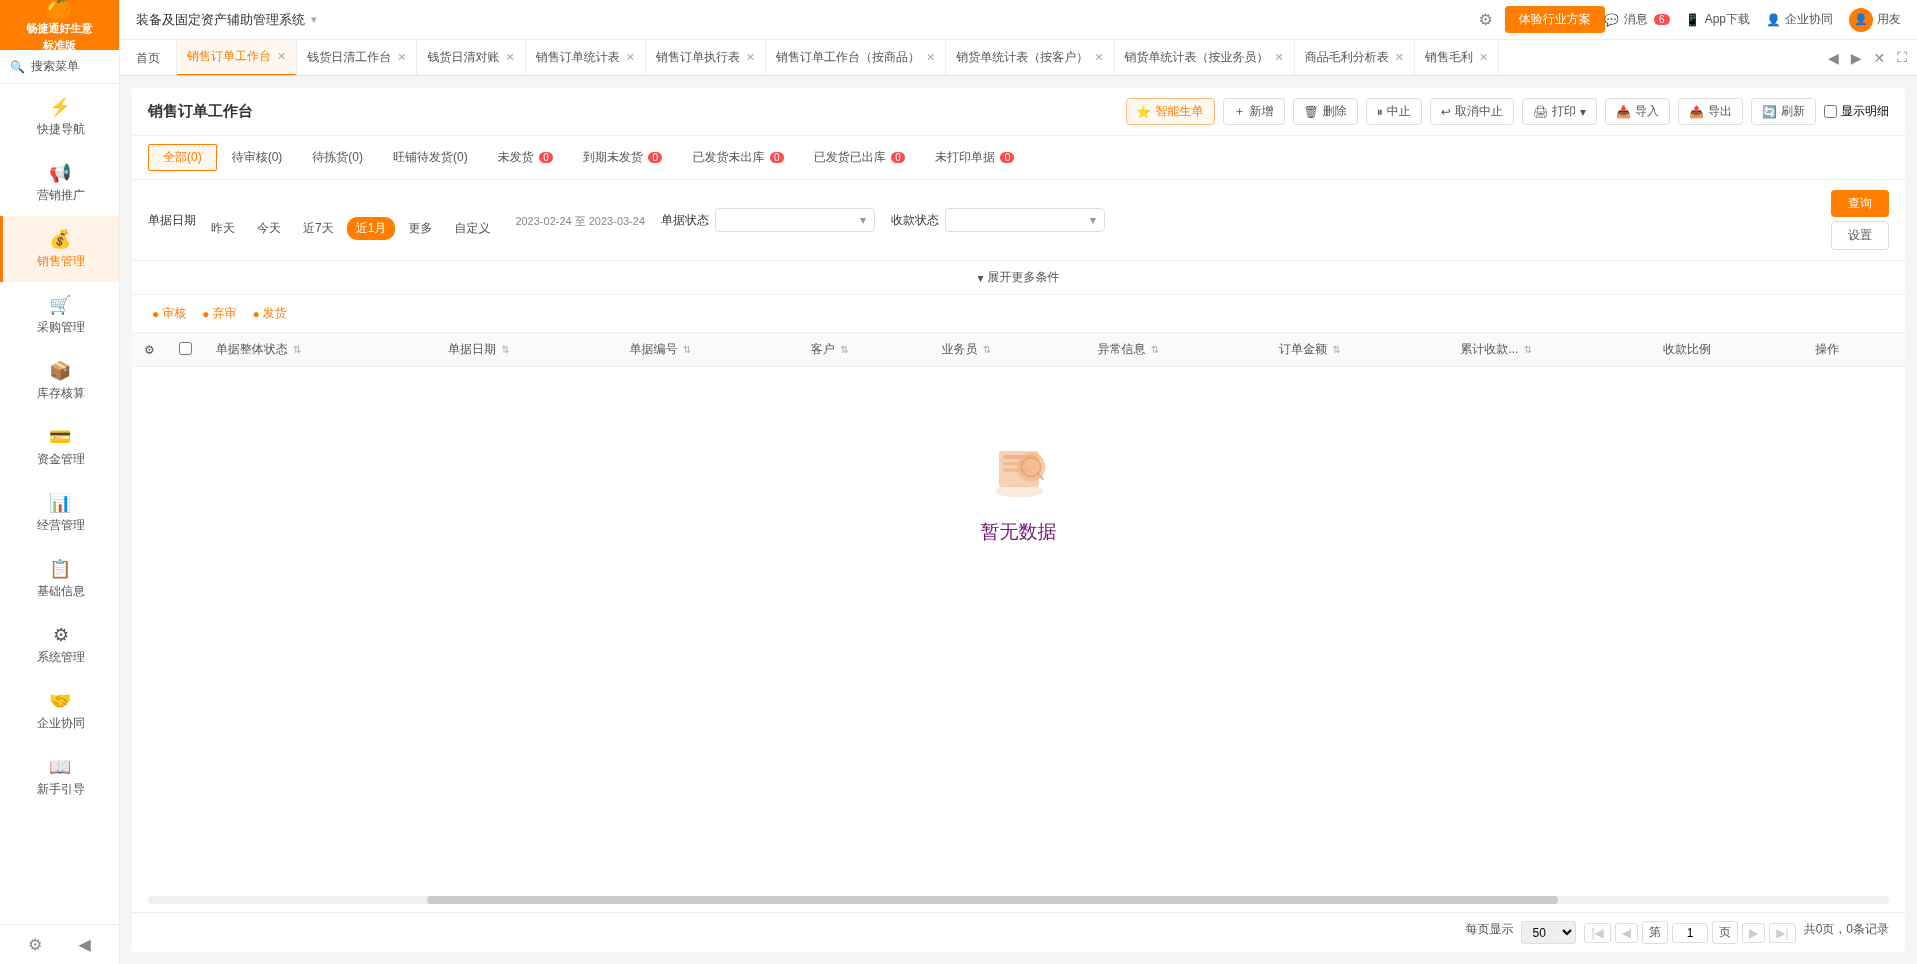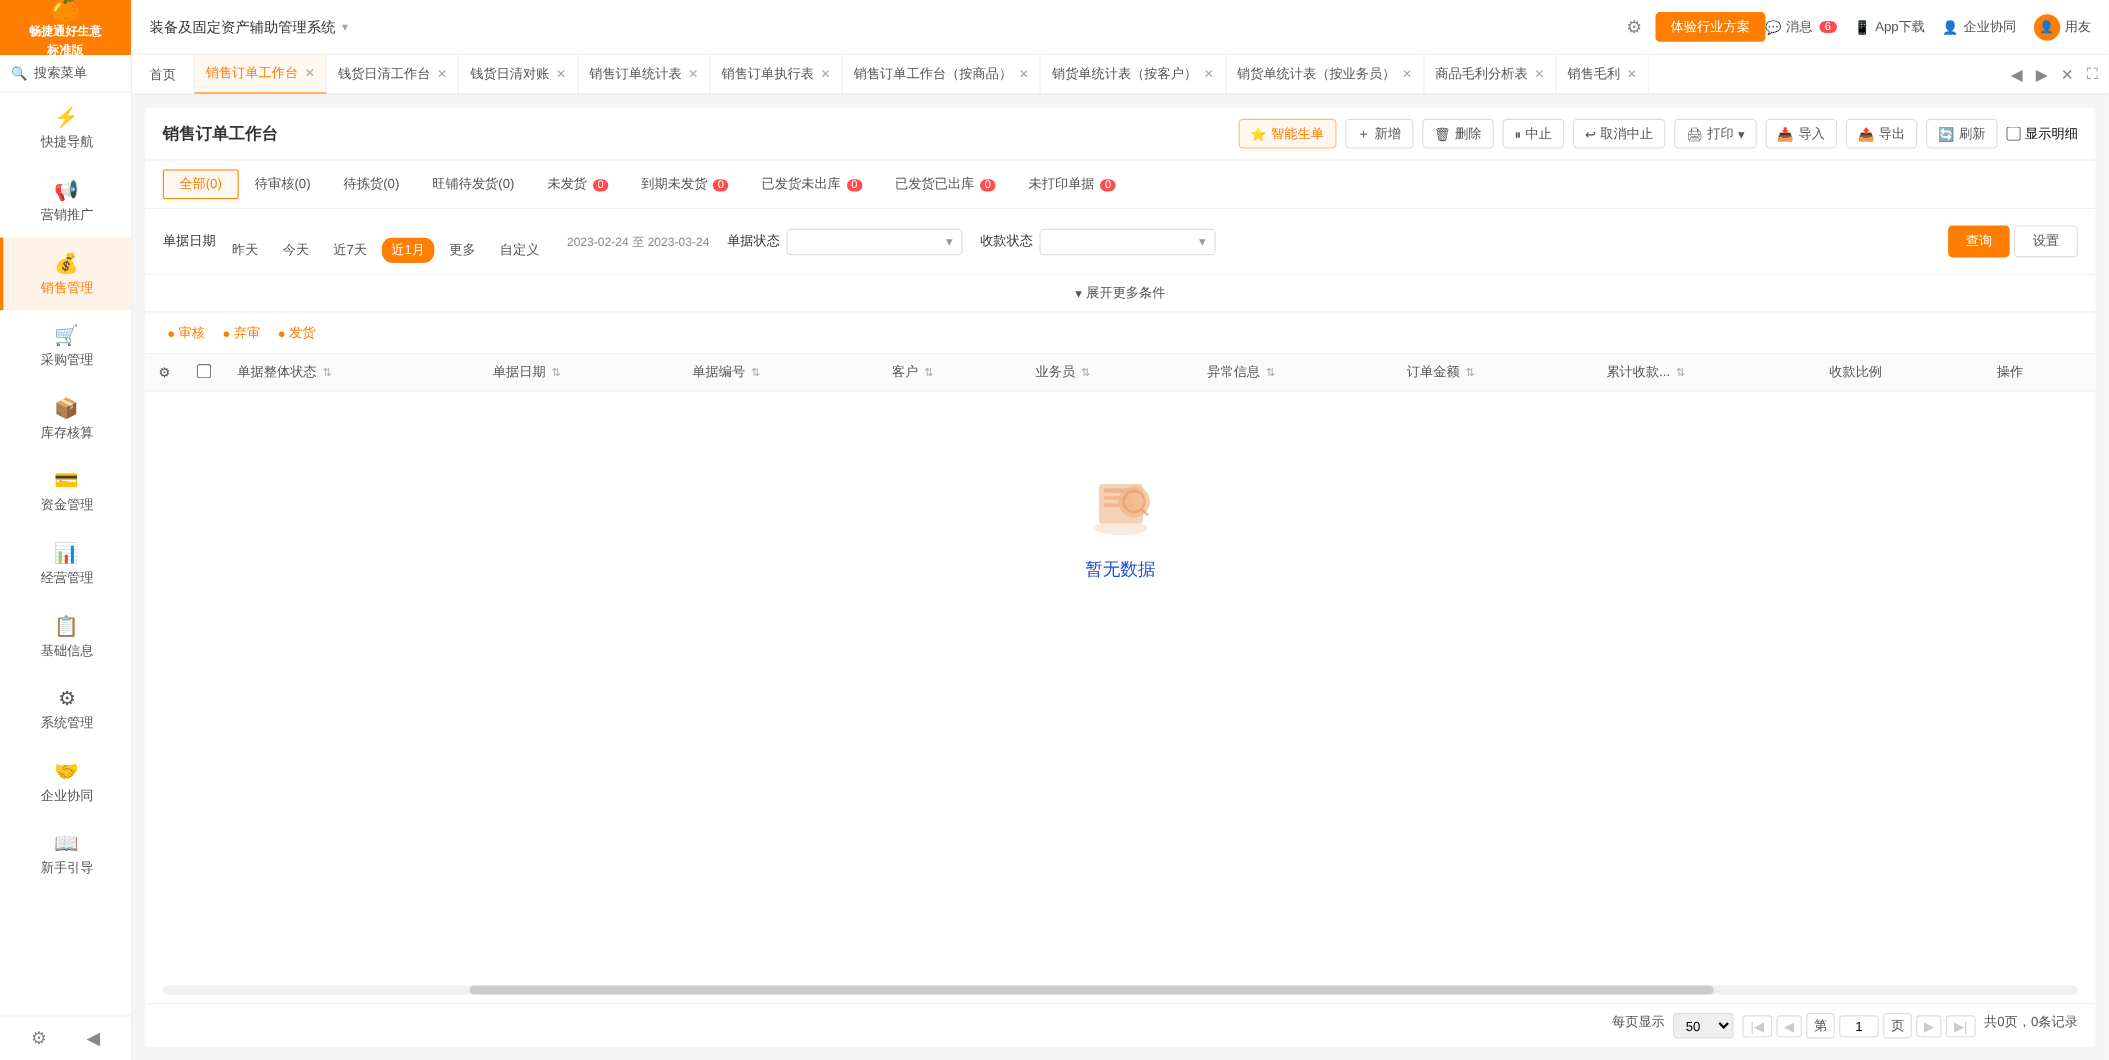--- a/index.html
+++ b/index.html
@@ -69,21 +69,21 @@
     
     .main {
       flex: 1;
       display: flex;
       flex-direction: column;
       overflow: hidden;
     }
 
     
     .top-header {
-      height: 50px;
+      height: 40px;
       background: #fff;
       border-bottom: 1px solid #eee;
       display: flex;
       align-items: center;
       padding: 0 16px;
     }
     .top-header .sys-title {
       font-size: 13px;
       color: #333;
       flex: 1;
@@ -410,21 +410,21 @@
       align-items: center;
       justify-content: center;
       padding: 60px 0;
       color: #bbb;
     }
     .empty-icon {
       width: 80px;
       height: 80px;
       margin-bottom: 12px;
     }
-    .empty-text { font-size: 16px; color: #1d4ed8; }
+    .empty-text { font-size: 19px; color: #701a75; }
 
     
     .pagination {
       display: flex;
       justify-content: flex-end;
       padding: 8px 16px;
       border-top: 1px solid #eee;
       gap: 8px;
       font-size: 12px;
       color: #555;
@@ -726,21 +726,21 @@
             <span>▾</span>
           </div>
         </div>
         <div class="filter-group">
           <label>收款状态</label>
           <div class="filter-select">
             <span></span>
             <span>▾</span>
           </div>
         </div>
-        <div style="margin-left:auto;display:flex;flex-direction:row;gap:4px;">
+        <div style="margin-left:auto;display:flex;flex-direction:column;gap:4px;">
           <button class="query-btn">查询</button>
           <button class="set-btn">设置</button>
         </div>
       </div>
 
       <div style="padding:4px 16px;border-bottom:1px solid #f0f0f0;display:flex;justify-content:center;">
         <div class="expand-btn">
           <span>▾</span>
           <span>展开更多条件</span>
         </div>

